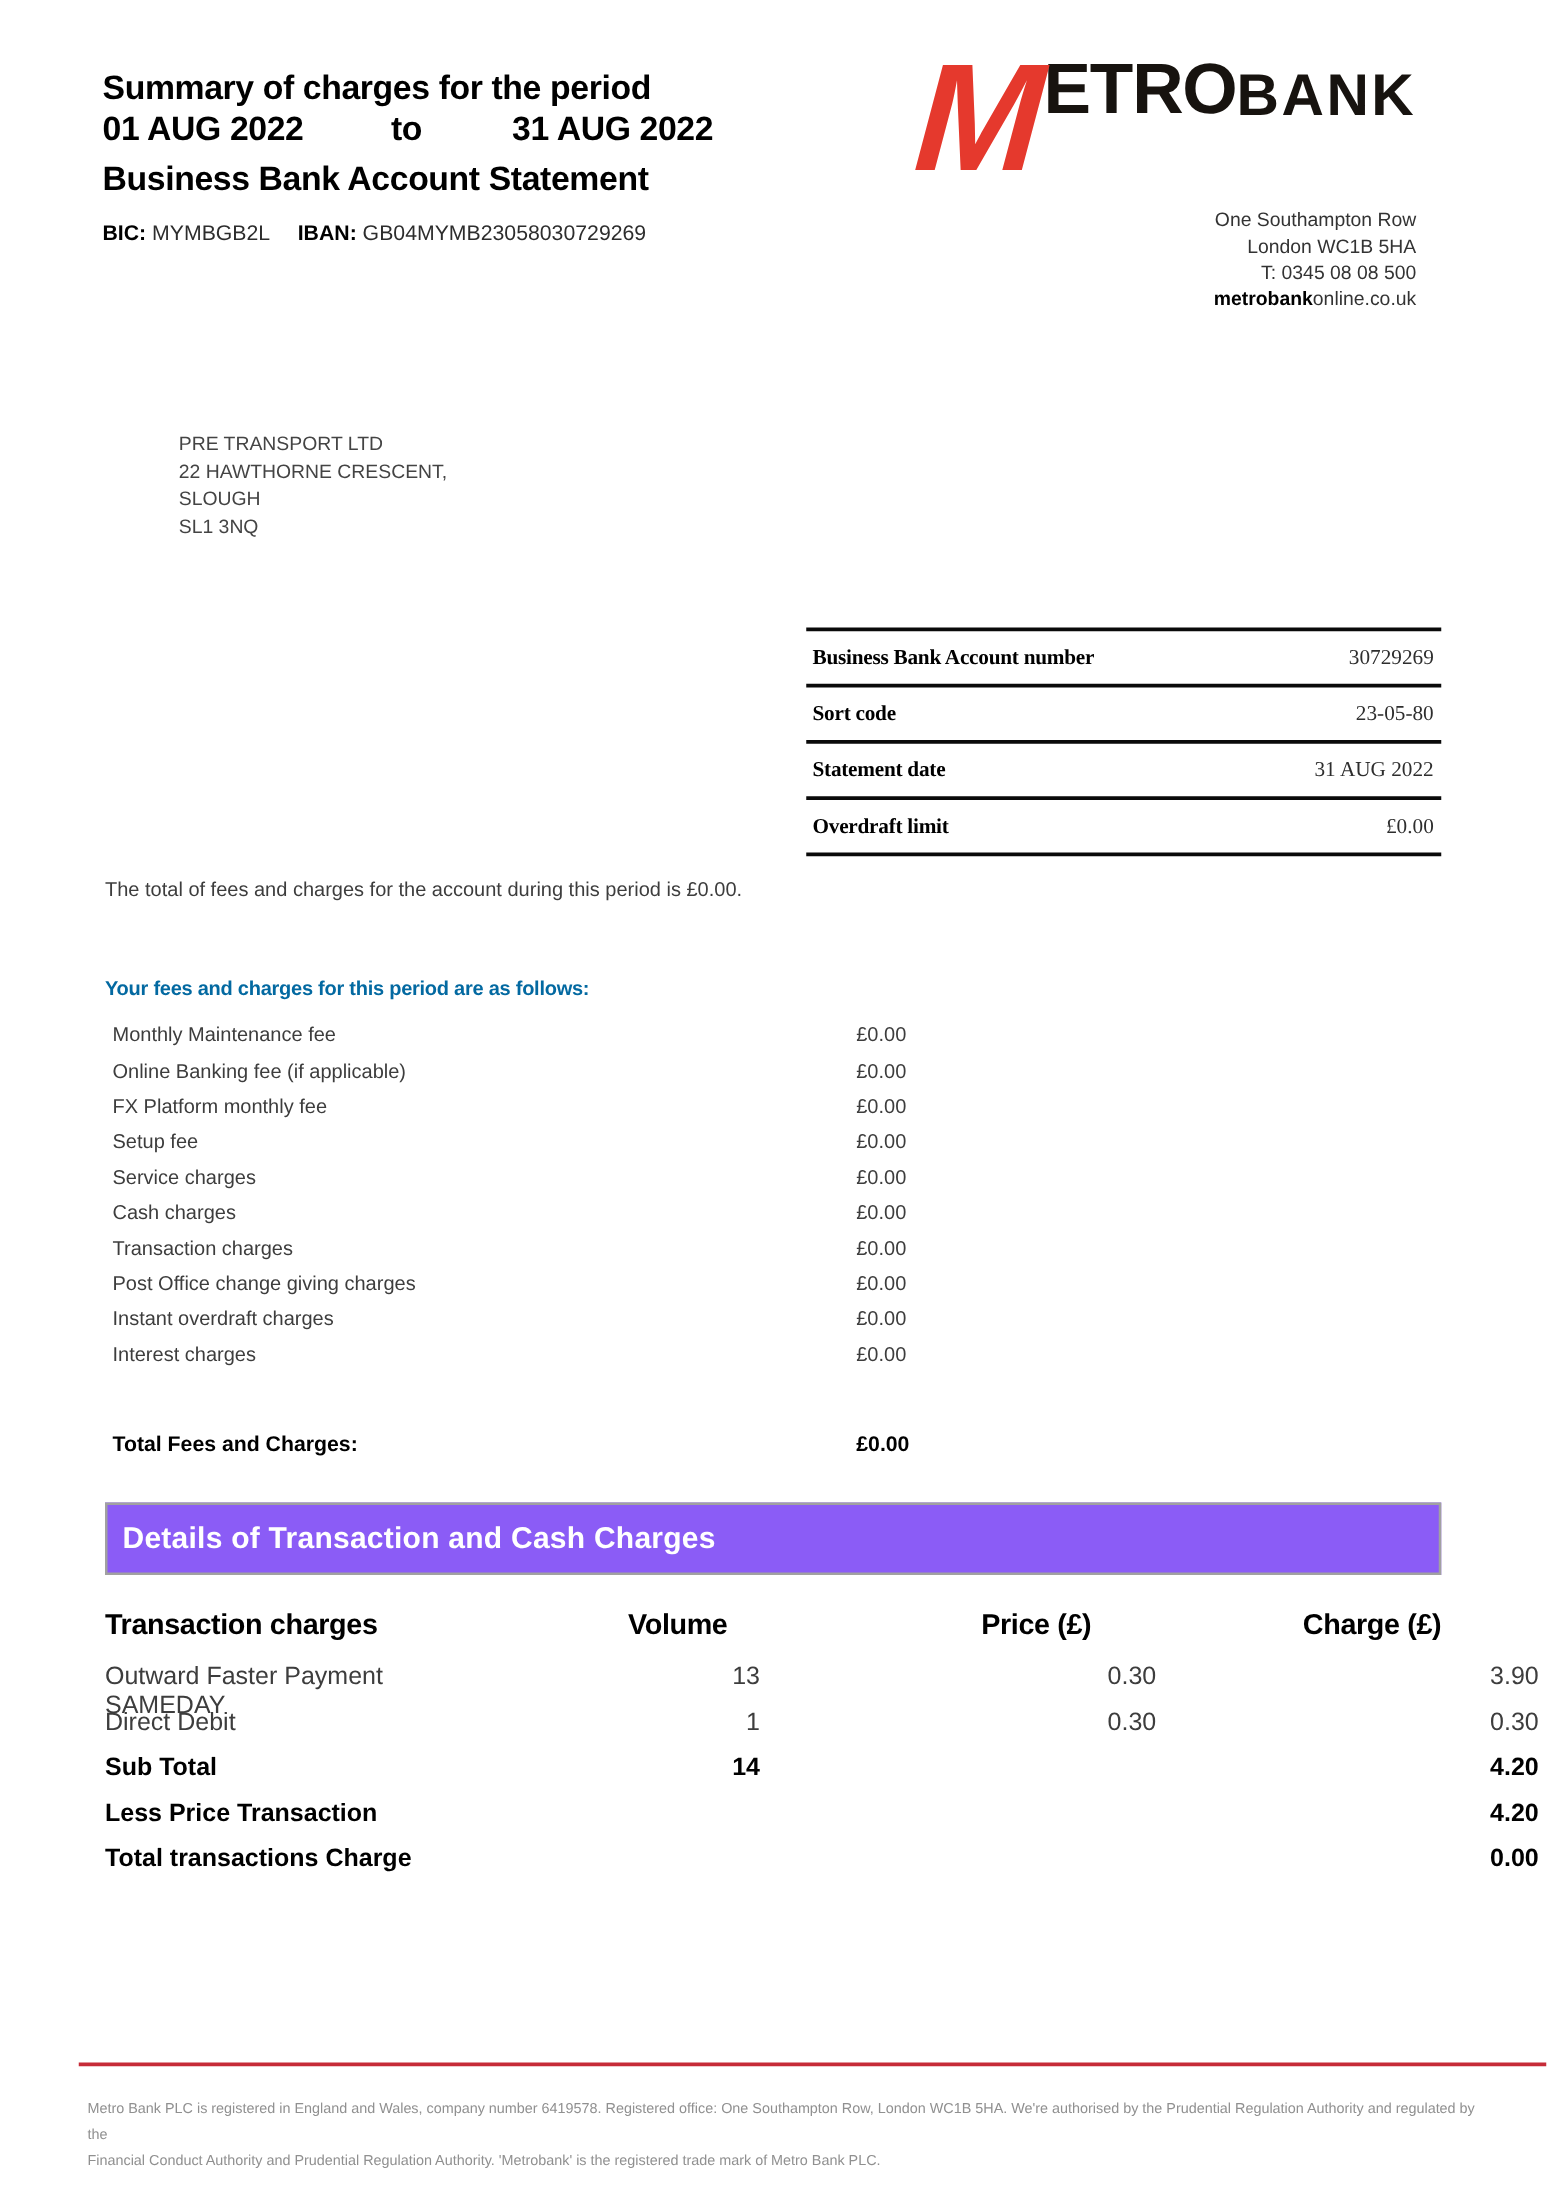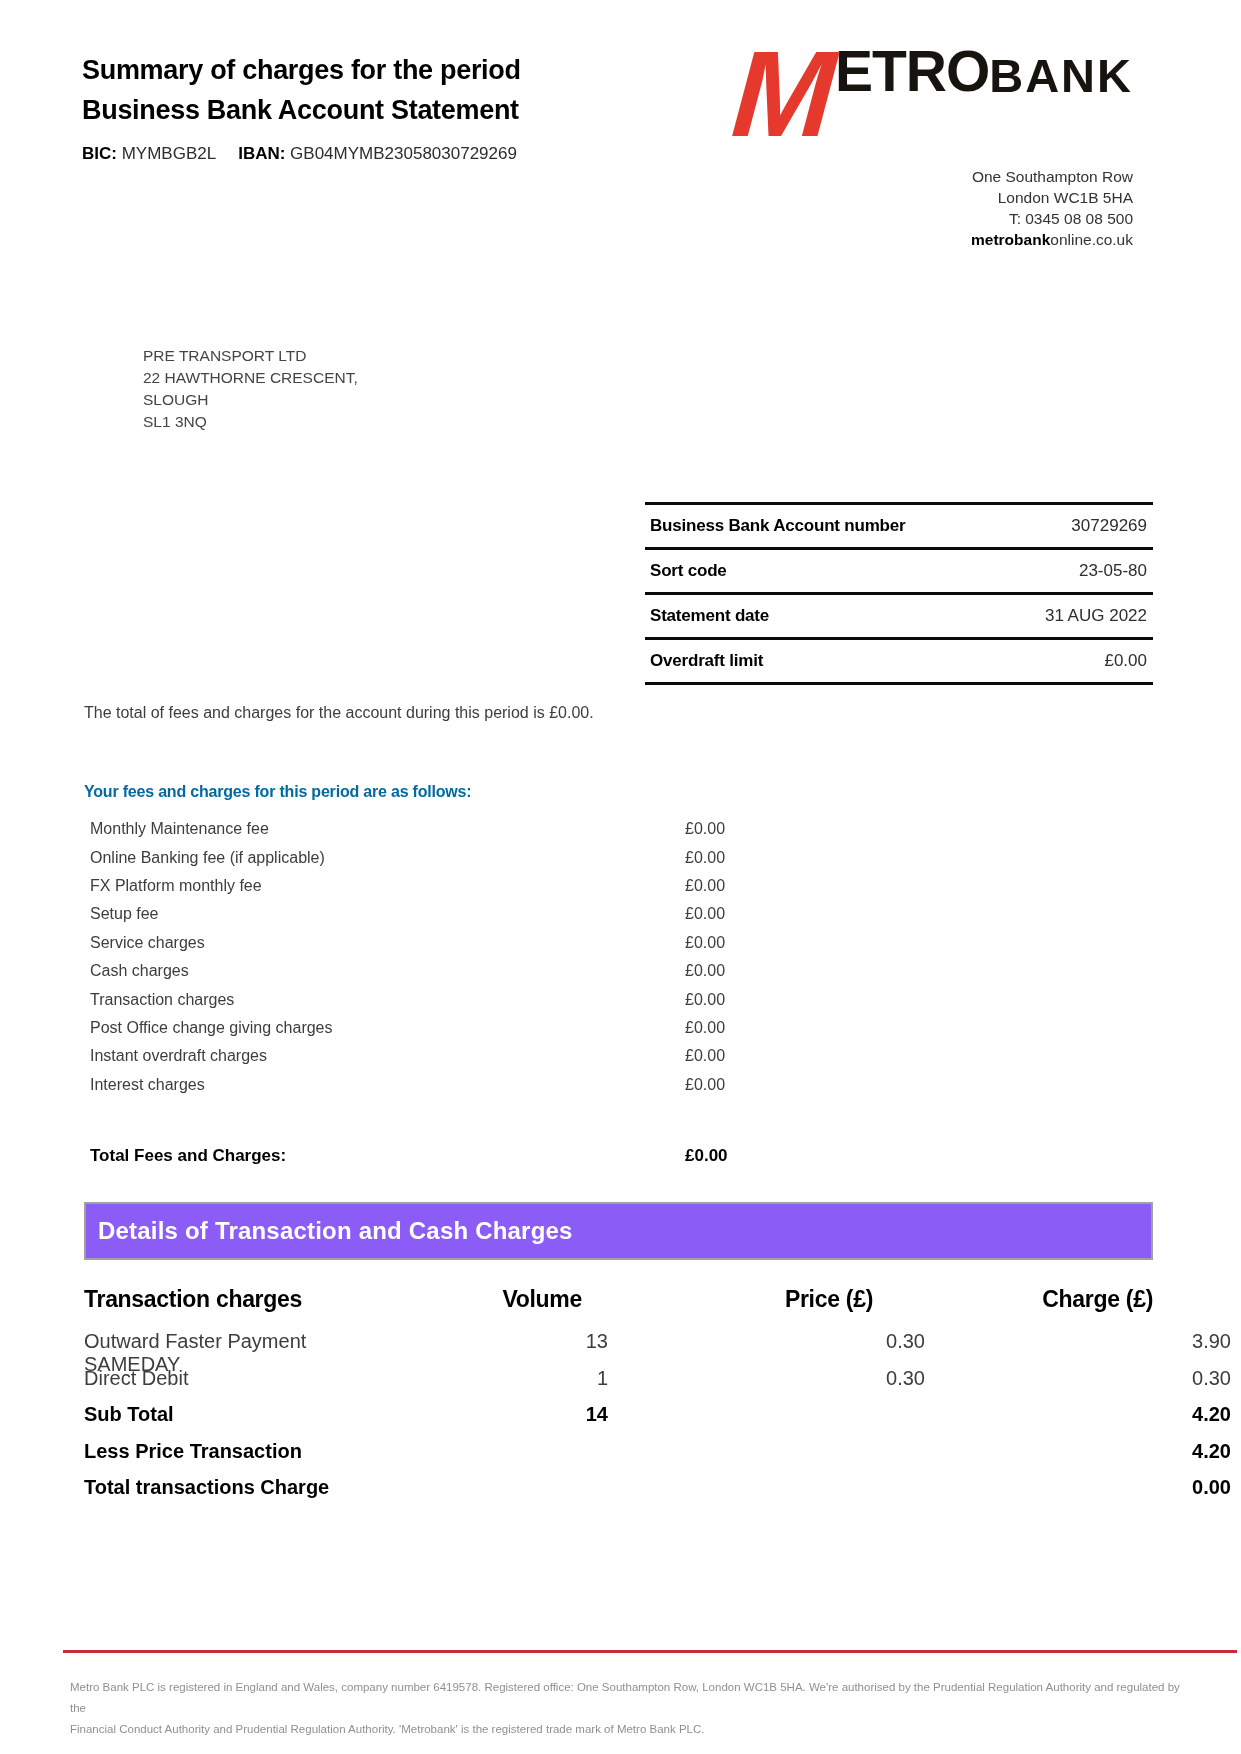--- a/index.html
+++ b/index.html
@@ -24,21 +24,21 @@
   .logo-bank { font-size:47px; line-height:39px; font-weight:bold; letter-spacing:2px; margin-top:4px; }
 
   .contact { position:absolute; right:108px; top:166px; text-align:right;
              font-size:15.5px; line-height:21px; color:#333; }
   .contact b { color:#000; }
 
   
   .customer { position:absolute; left:143px; top:345px; font-size:15.5px; line-height:22px; color:#444; }
 
   
-  .acct-table { position:absolute; left:645px; top:502px; width:508px; border-top:3px solid #0a0a0a; }
+  .acct-table { position:absolute; left:645px; top:502px; width:508px; border-top:3px solid #0a0a0a;font-family:Liberation Serif, serif; }
   .acct-row { height:42px; border-bottom:3px solid #0a0a0a; display:flex;
               justify-content:space-between; align-items:center; padding:0 6px 0 5px; font-size:17px; }
   .acct-label { font-weight:bold; color:#000; letter-spacing:-0.2px; }
   .acct-value { color:#2e2e2e; }
 
   
   .intro { position:absolute; left:84px; top:704px; font-size:16px; color:#3d3d3d;text-align:right; }
   .fees { position:absolute; left:84px; top:783px; width:660px; }
   .fees-heading { font-size:16px; font-weight:bold; color:#0369a1; margin-bottom:14px; letter-spacing:-0.2px; }
   .fee-row { position:relative; margin-left:6px; height:28.4px; display:flex; align-items:center;
@@ -67,20 +67,23 @@
                  font-size:11.5px; line-height:21px; color:#909090; }
   .ref { position:absolute; right:40px; top:1820px; font-size:14px; color:#9b9b9b; }
 </style>
 </head>
 <body>
 
 <div class="page">
 
   <div class="title-block">
     <div class="title-line">Summary of charges for the period</div>
+    <div class="title-line period-line">
+      <span>01 AUG 2022</span><span class="to-word">to</span><span>31 AUG 2022</span>
+    </div>
     <div class="title-line title-statement">Business Bank Account Statement</div>
     <div class="bic-line">
       <b>BIC:</b><span> MYMBGB2L</span><b class="iban-label">IBAN:</b><span> GB04MYMB23058030729269</span>
     </div>
   </div>
 
   <div class="logo">
     <span class="logo-m" style="color:#E5392D;">M</span>
     <span class="logo-col">
       <span class="logo-etro" style="color:#17130f;">ETRO</span>

